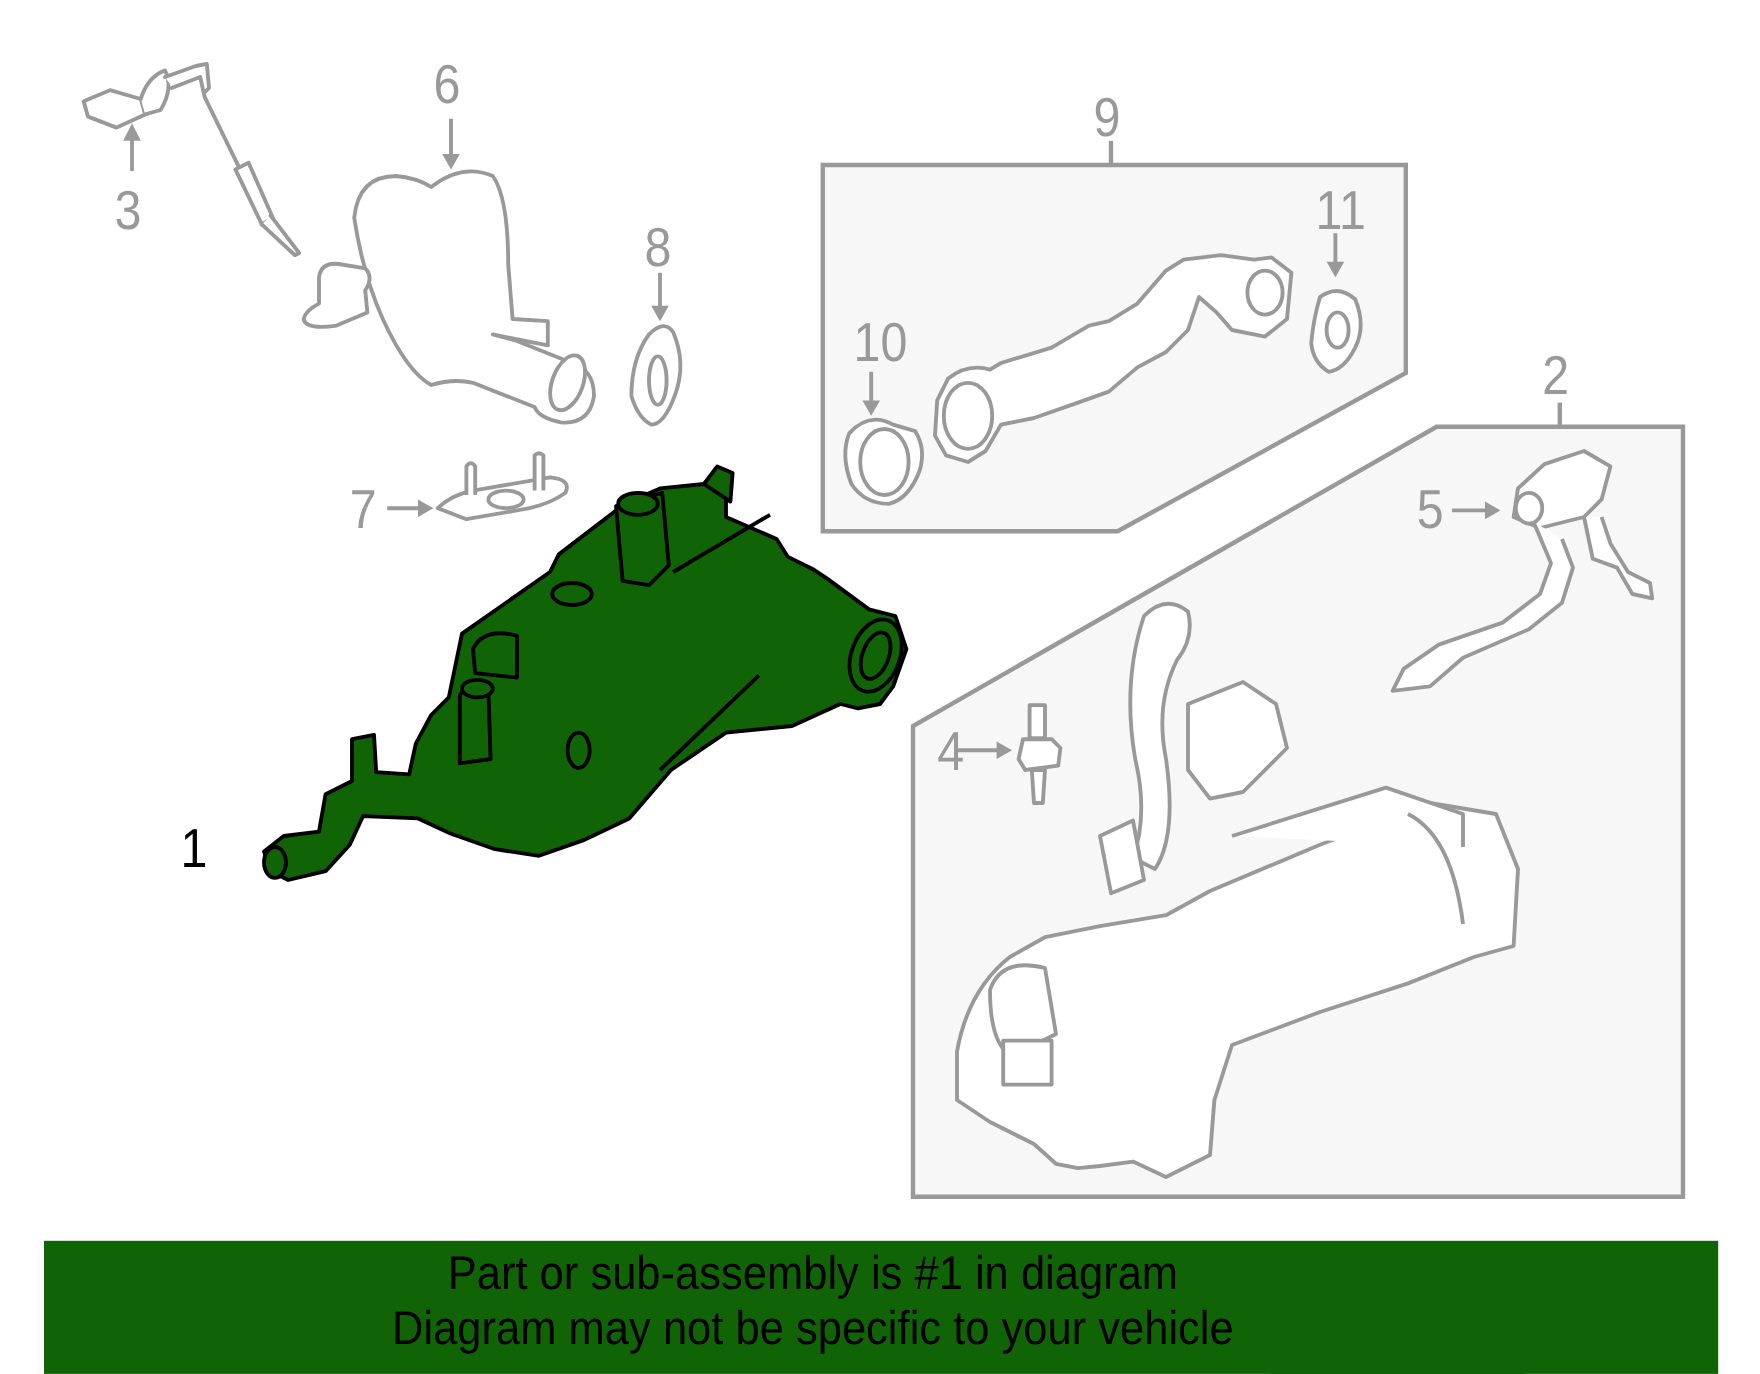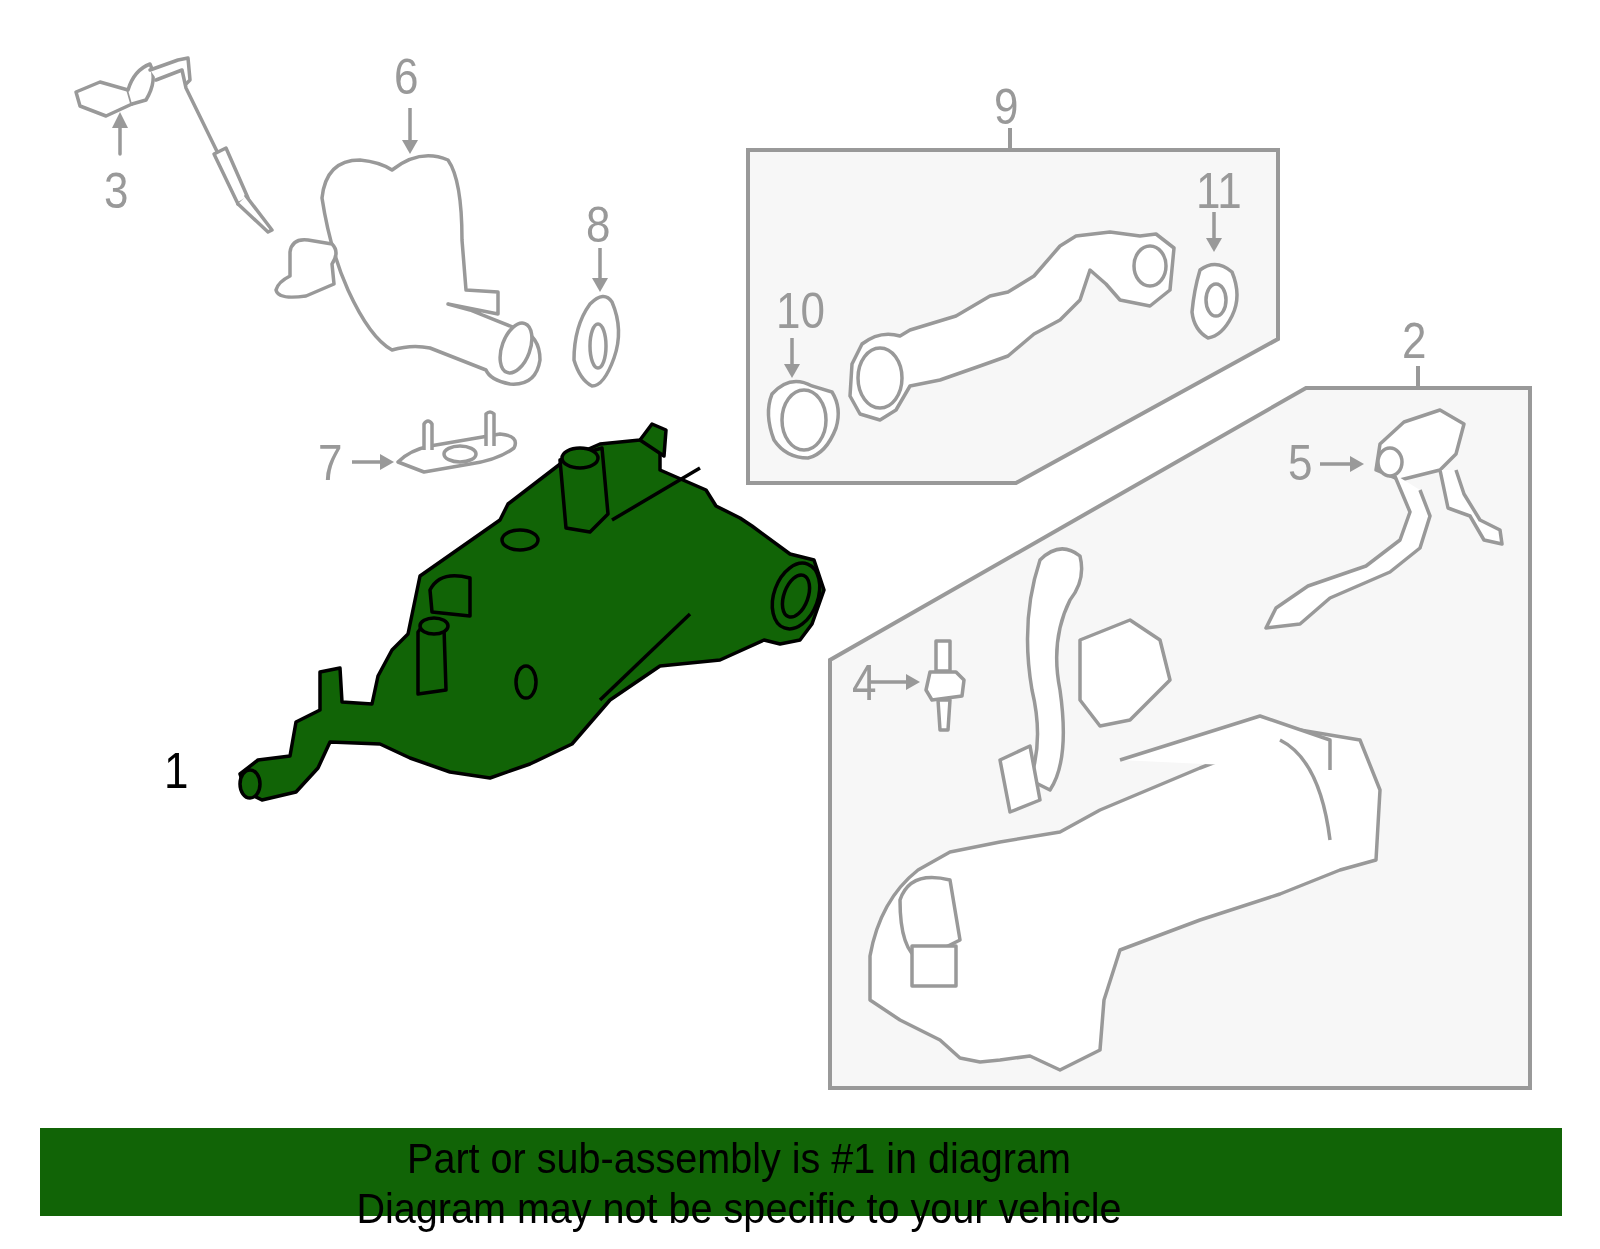--- a/index.html
+++ b/index.html
@@ -1,20 +1,20 @@
 <!DOCTYPE html>
 <html><head>
   <meta charset="utf-8">
   <style>
     html, body { margin: 0; padding: 0; background: #ffffff; }
     body { width: 1600px; height: 1249px; position: relative; overflow: hidden; font-family: "Liberation Sans", sans-serif; }
     #diagram { position: absolute; left: 0; top: 0; width: 1600px; height: 1100px; }
     .callout { position: absolute; font-family: "Liberation Sans", sans-serif; font-size: 50px; line-height: 1; color: #999999; transform: scaleX(0.88); transform-origin: left top; }
     .callout.active { color: #000000; }
-    #banner { position: absolute; left: 40px; top: 1128px; width: 1522px; height: 88px; background: #116406; text-align: center; }
+    #banner { position: absolute; left: 40px; top: 1128px; width: 1522px; height: 121px; background: #116406; text-align: center; }
     #banner .line { display: block; font-family: "Liberation Sans", sans-serif; font-size: 43px; color: #000000; line-height: 50px; transform: scaleX(0.92); }
     #banner .line1 { margin-top: 5px; margin-left: -124px; }
     #banner .line2 { margin-left: -124px; }
   </style>
 </head>
 <body>
 
 <svg id="diagram" viewBox="0 0 1600 1100" xmlns="http://www.w3.org/2000/svg">
 
   <g>

